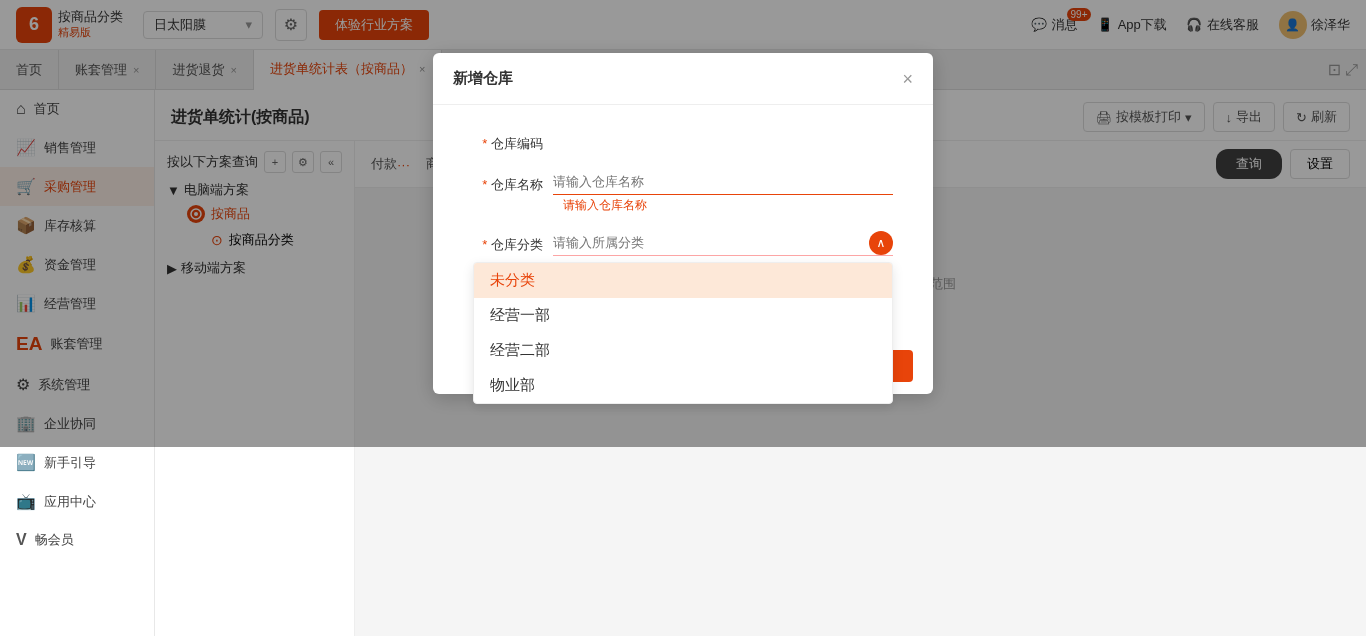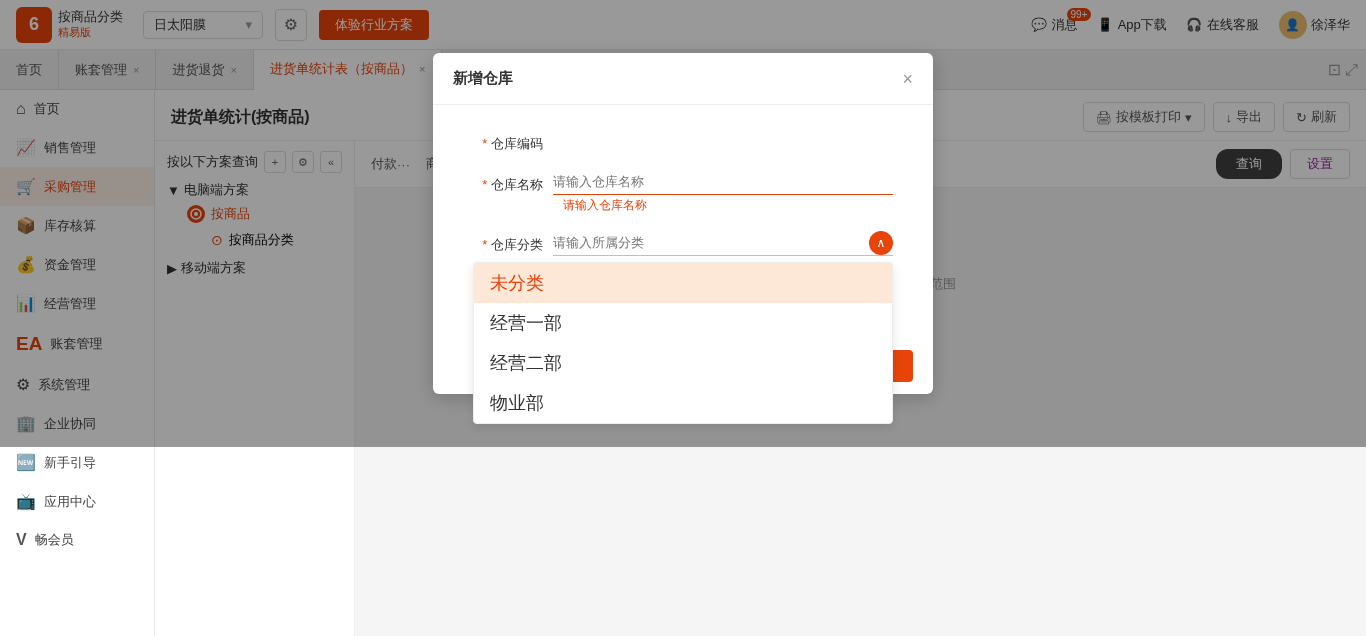--- a/index.html
+++ b/index.html
@@ -177,21 +177,21 @@
       padding: 6px 20px;
       font-size: 13px;
       cursor: pointer;
     }
     .settings-btn {
       border: 1px solid #ddd;
       border-radius: 4px;
       padding: 5px 16px;
       background: #fff;
       font-size: 13px;
-      color: #a21caf;
+      color: #000000;
       cursor: pointer;
     }
     .filter-title { font-size: 13px; color: #333; margin-bottom: 6px; display: flex; align-items: center; justify-content: space-between; }
     .filter-icons { display: flex; gap: 6px; }
     .filter-icon { width: 22px; height: 22px; border: 1px solid #ddd; border-radius: 3px; display: flex; align-items: center; justify-content: center; font-size: 11px; cursor: pointer; color: #666; }
     .scheme-tree { font-size: 13px; }
     .scheme-group { margin-bottom: 4px; }
     .scheme-group-title { display: flex; align-items: center; gap: 4px; color: #333; cursor: pointer; padding: 2px 0; }
     .scheme-leaf { padding: 4px 0 4px 20px; display: flex; align-items: center; gap: 6px; cursor: pointer; }
     .scheme-leaf.active { color: #e8440a; }
@@ -294,21 +294,21 @@
       width: calc(100% + 80px);
       background: #fff;
       border: 1px solid #eee;
       border-radius: 4px;
       box-shadow: 0 4px 12px rgba(0,0,0,0.1);
       z-index: 200;
       overflow: hidden;
     }
     .dropdown-list-item {
       padding: 8px 16px;
-      font-size: 18px;
+      font-size: 15px;
       color: #333;
       cursor: pointer;
     }
     .dropdown-list-item.selected { background: #fde8d8; color: #e8440a; }
 
     .modal-footer {
       padding: 12px 20px;
       display: flex;
       justify-content: flex-end;
       gap: 10px;

